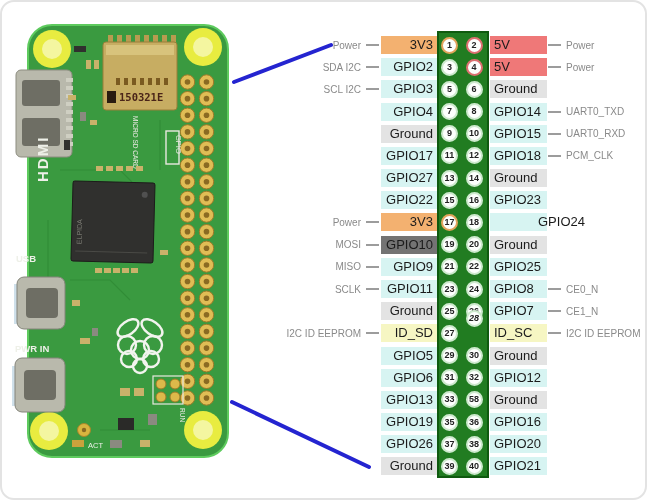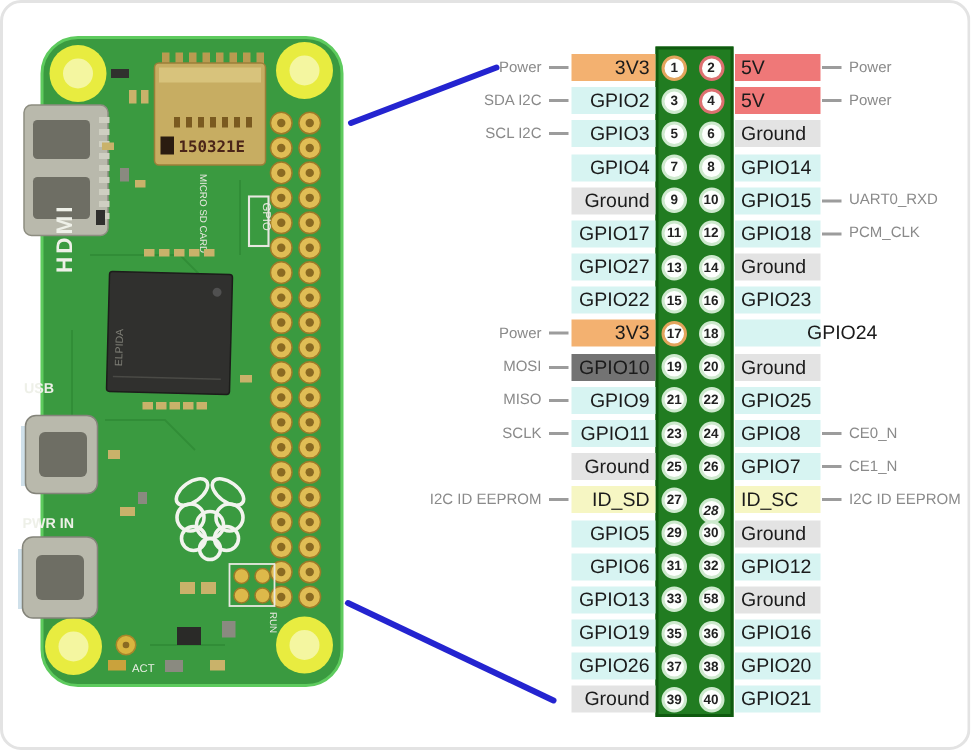--- a/index.html
+++ b/index.html
@@ -302,20 +302,24 @@
         <span class="dash"></span>
       </div>
       <div class="pbox pbox-left" style="top: 80.4px; background: rgb(215, 244, 242);">GPIO3</div>
       <div class="pin" style="top: 80.9px; left: 441px;">5</div>
       <div class="pin" style="top: 80.9px; left: 465.5px;">6</div>
       <div class="pbox pbox-right" style="top: 80.4px; background: rgb(227, 227, 227);">Ground</div>
       <div class="pbox pbox-left" style="top: 102.5px; background: rgb(215, 244, 242);">GPIO4</div>
       <div class="pin" style="top: 103px; left: 441px;">7</div>
       <div class="pin" style="top: 103px; left: 465.5px;">8</div>
       <div class="pbox pbox-right" style="top: 102.5px; background: rgb(215, 244, 242);">GPIO14</div>
+      <div class="ann ann-right" style="top: 102.5px;">
+        <span class="dash"></span>
+        <span>UART0_TXD</span>
+      </div>
       <div class="pbox pbox-left" style="top: 124.7px; background: rgb(227, 227, 227);">Ground</div>
       <div class="pin" style="top: 125.2px; left: 441px;">9</div>
       <div class="pin" style="top: 125.2px; left: 465.5px;">10</div>
       <div class="pbox pbox-right" style="top: 124.7px; background: rgb(215, 244, 242);">GPIO15</div>
       <div class="ann ann-right" style="top: 124.7px;">
         <span class="dash"></span>
         <span>UART0_RXD</span>
       </div>
       <div class="pbox pbox-left" style="top: 146.9px; background: rgb(215, 244, 242);">GPIO17</div>
       <div class="pin" style="top: 147.4px; left: 441px;">11</div>
@@ -376,21 +380,21 @@
       <div class="ann ann-right" style="top: 302.2px;">
         <span class="dash"></span>
         <span>CE1_N</span>
       </div>
       <div class="ann ann-left" style="top: 324.3px;">
         <span>I2C ID EEPROM</span>
         <span class="dash"></span>
       </div>
       <div class="pbox pbox-left" style="top: 324.3px; background: rgb(246, 246, 195);">ID_SD</div>
       <div class="pin" style="top: 324.8px; left: 441px;">27</div>
-      <div class="pin" style="top: 332px; left: 465.5px; font-style: italic;">28</div>
+      <div class="pin" style="top: 310px; left: 465.5px; font-style: italic;">28</div>
       <div class="pbox pbox-right" style="top: 324.3px; background: rgb(246, 246, 195);">ID_SC</div>
       <div class="ann ann-right" style="top: 324.3px;">
         <span class="dash"></span>
         <span>I2C ID EEPROM</span>
       </div>
       <div class="pbox pbox-left" style="top: 346.5px; background: rgb(215, 244, 242);">GPIO5</div>
       <div class="pin" style="top: 347px; left: 441px;">29</div>
       <div class="pin" style="top: 347px; left: 465.5px;">30</div>
       <div class="pbox pbox-right" style="top: 346.5px; background: rgb(227, 227, 227);">Ground</div>
       <div class="pbox pbox-left" style="top: 368.7px; background: rgb(215, 244, 242);">GPIO6</div>

